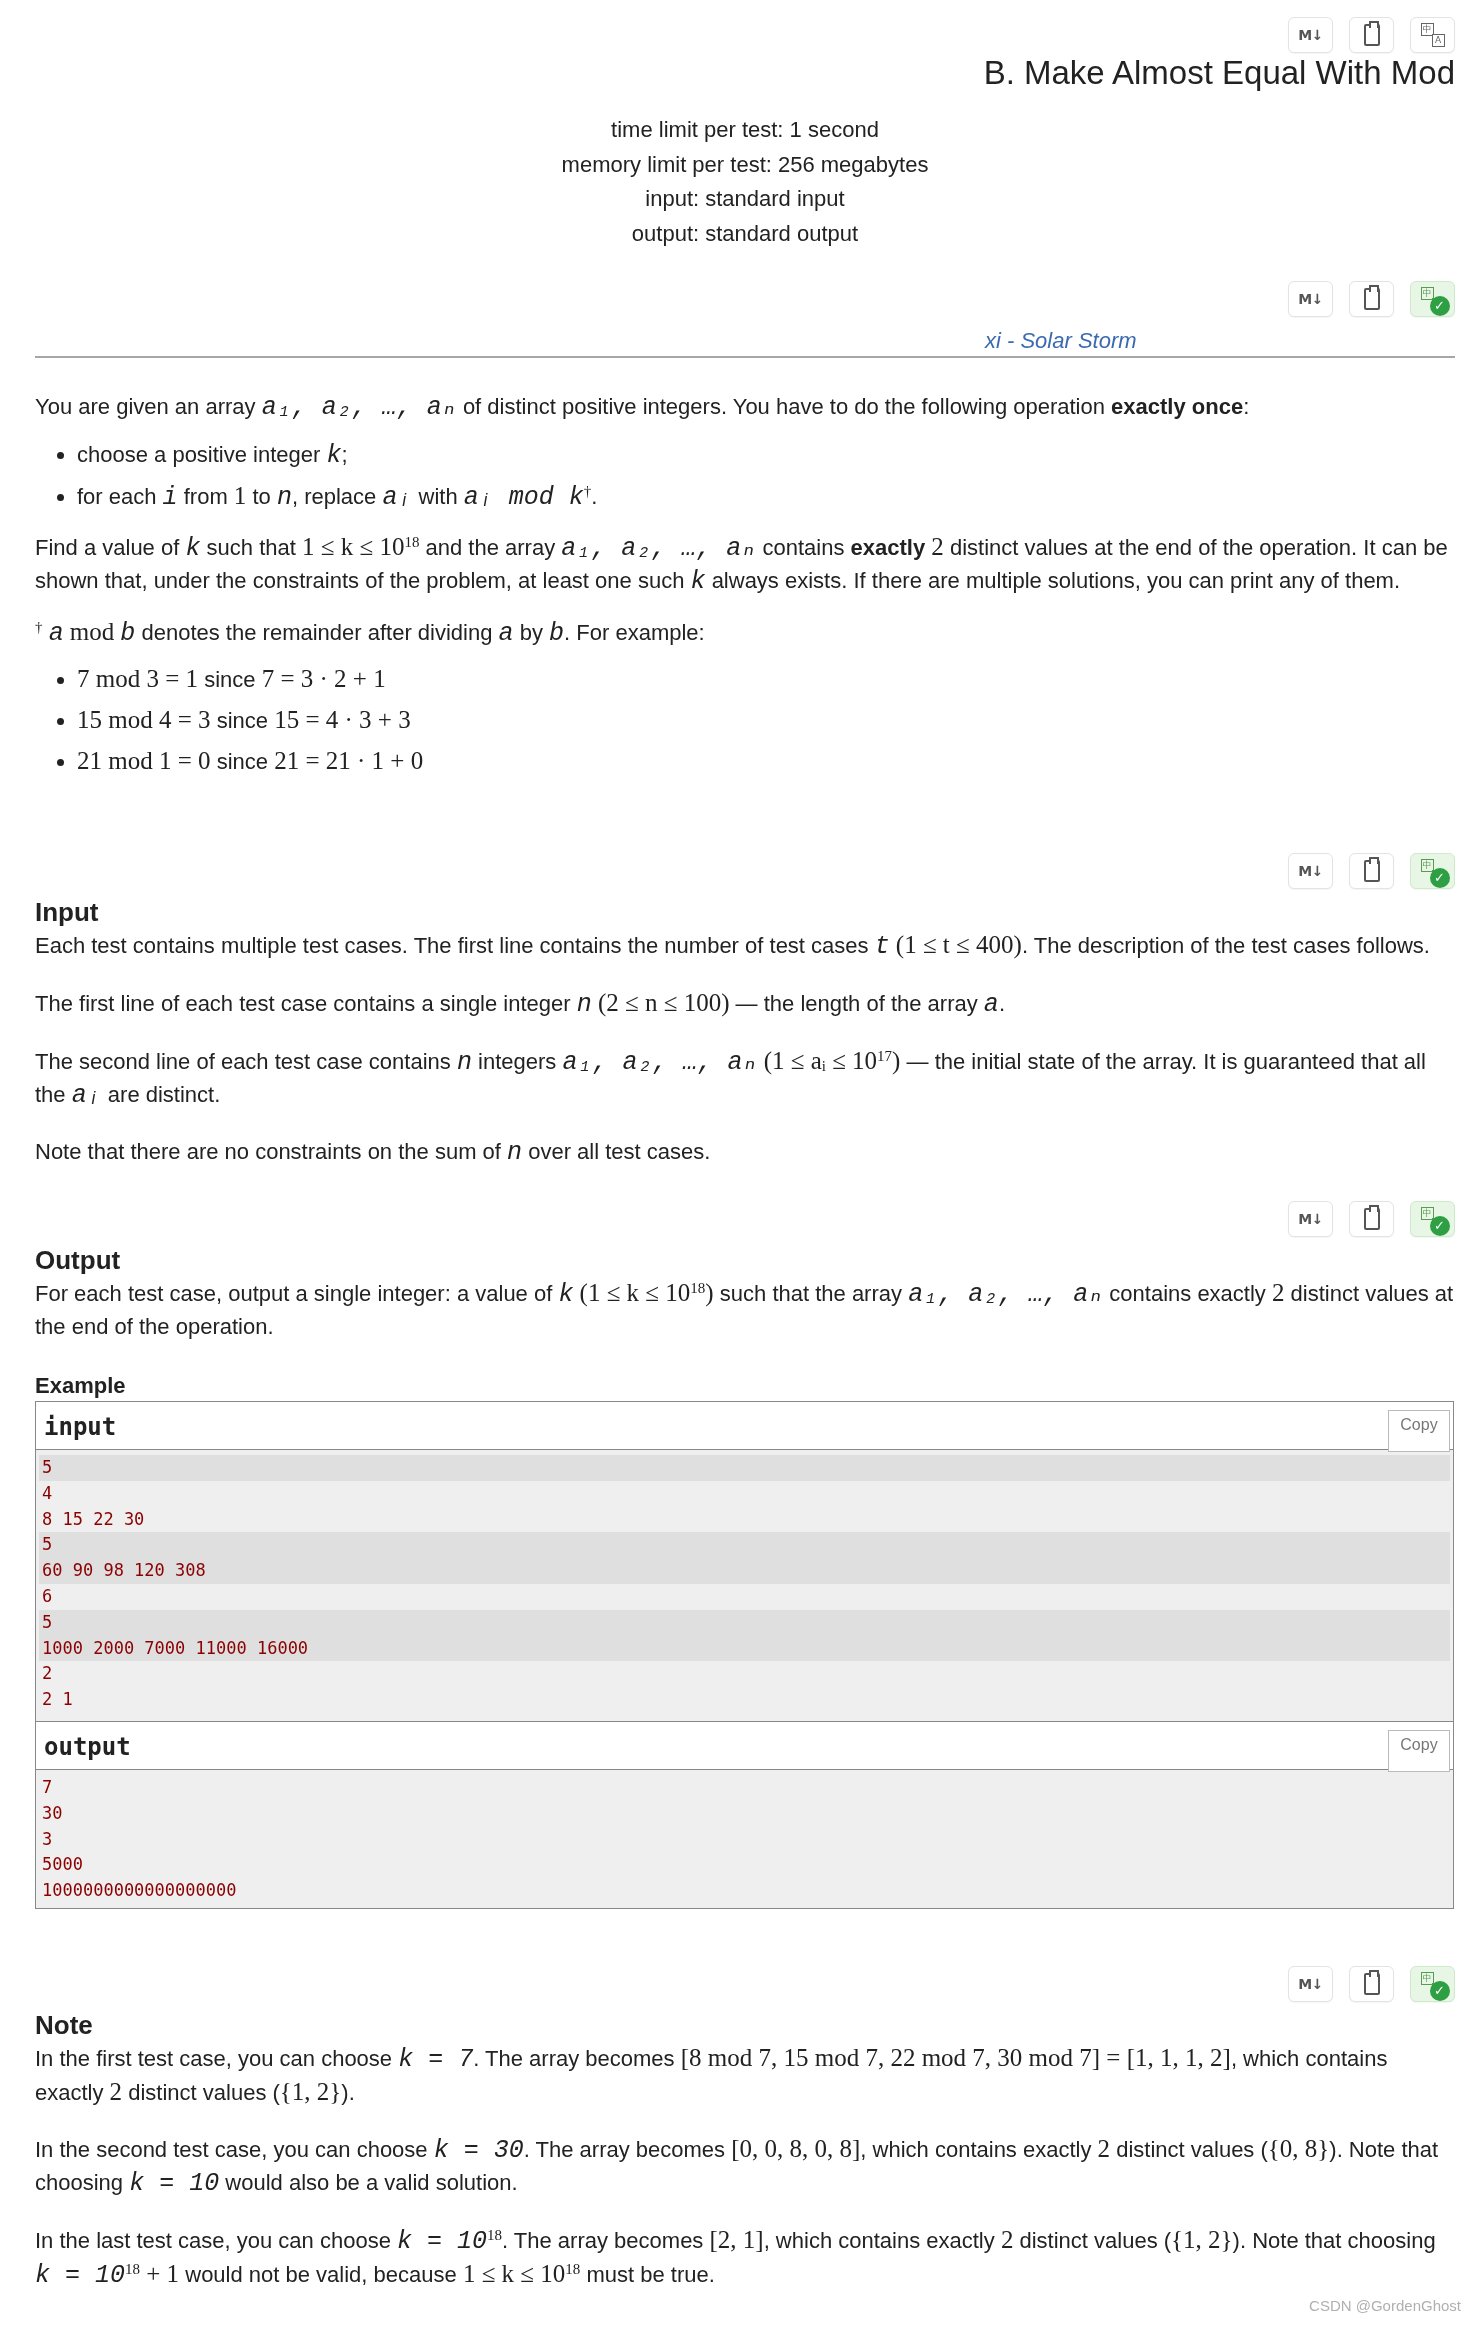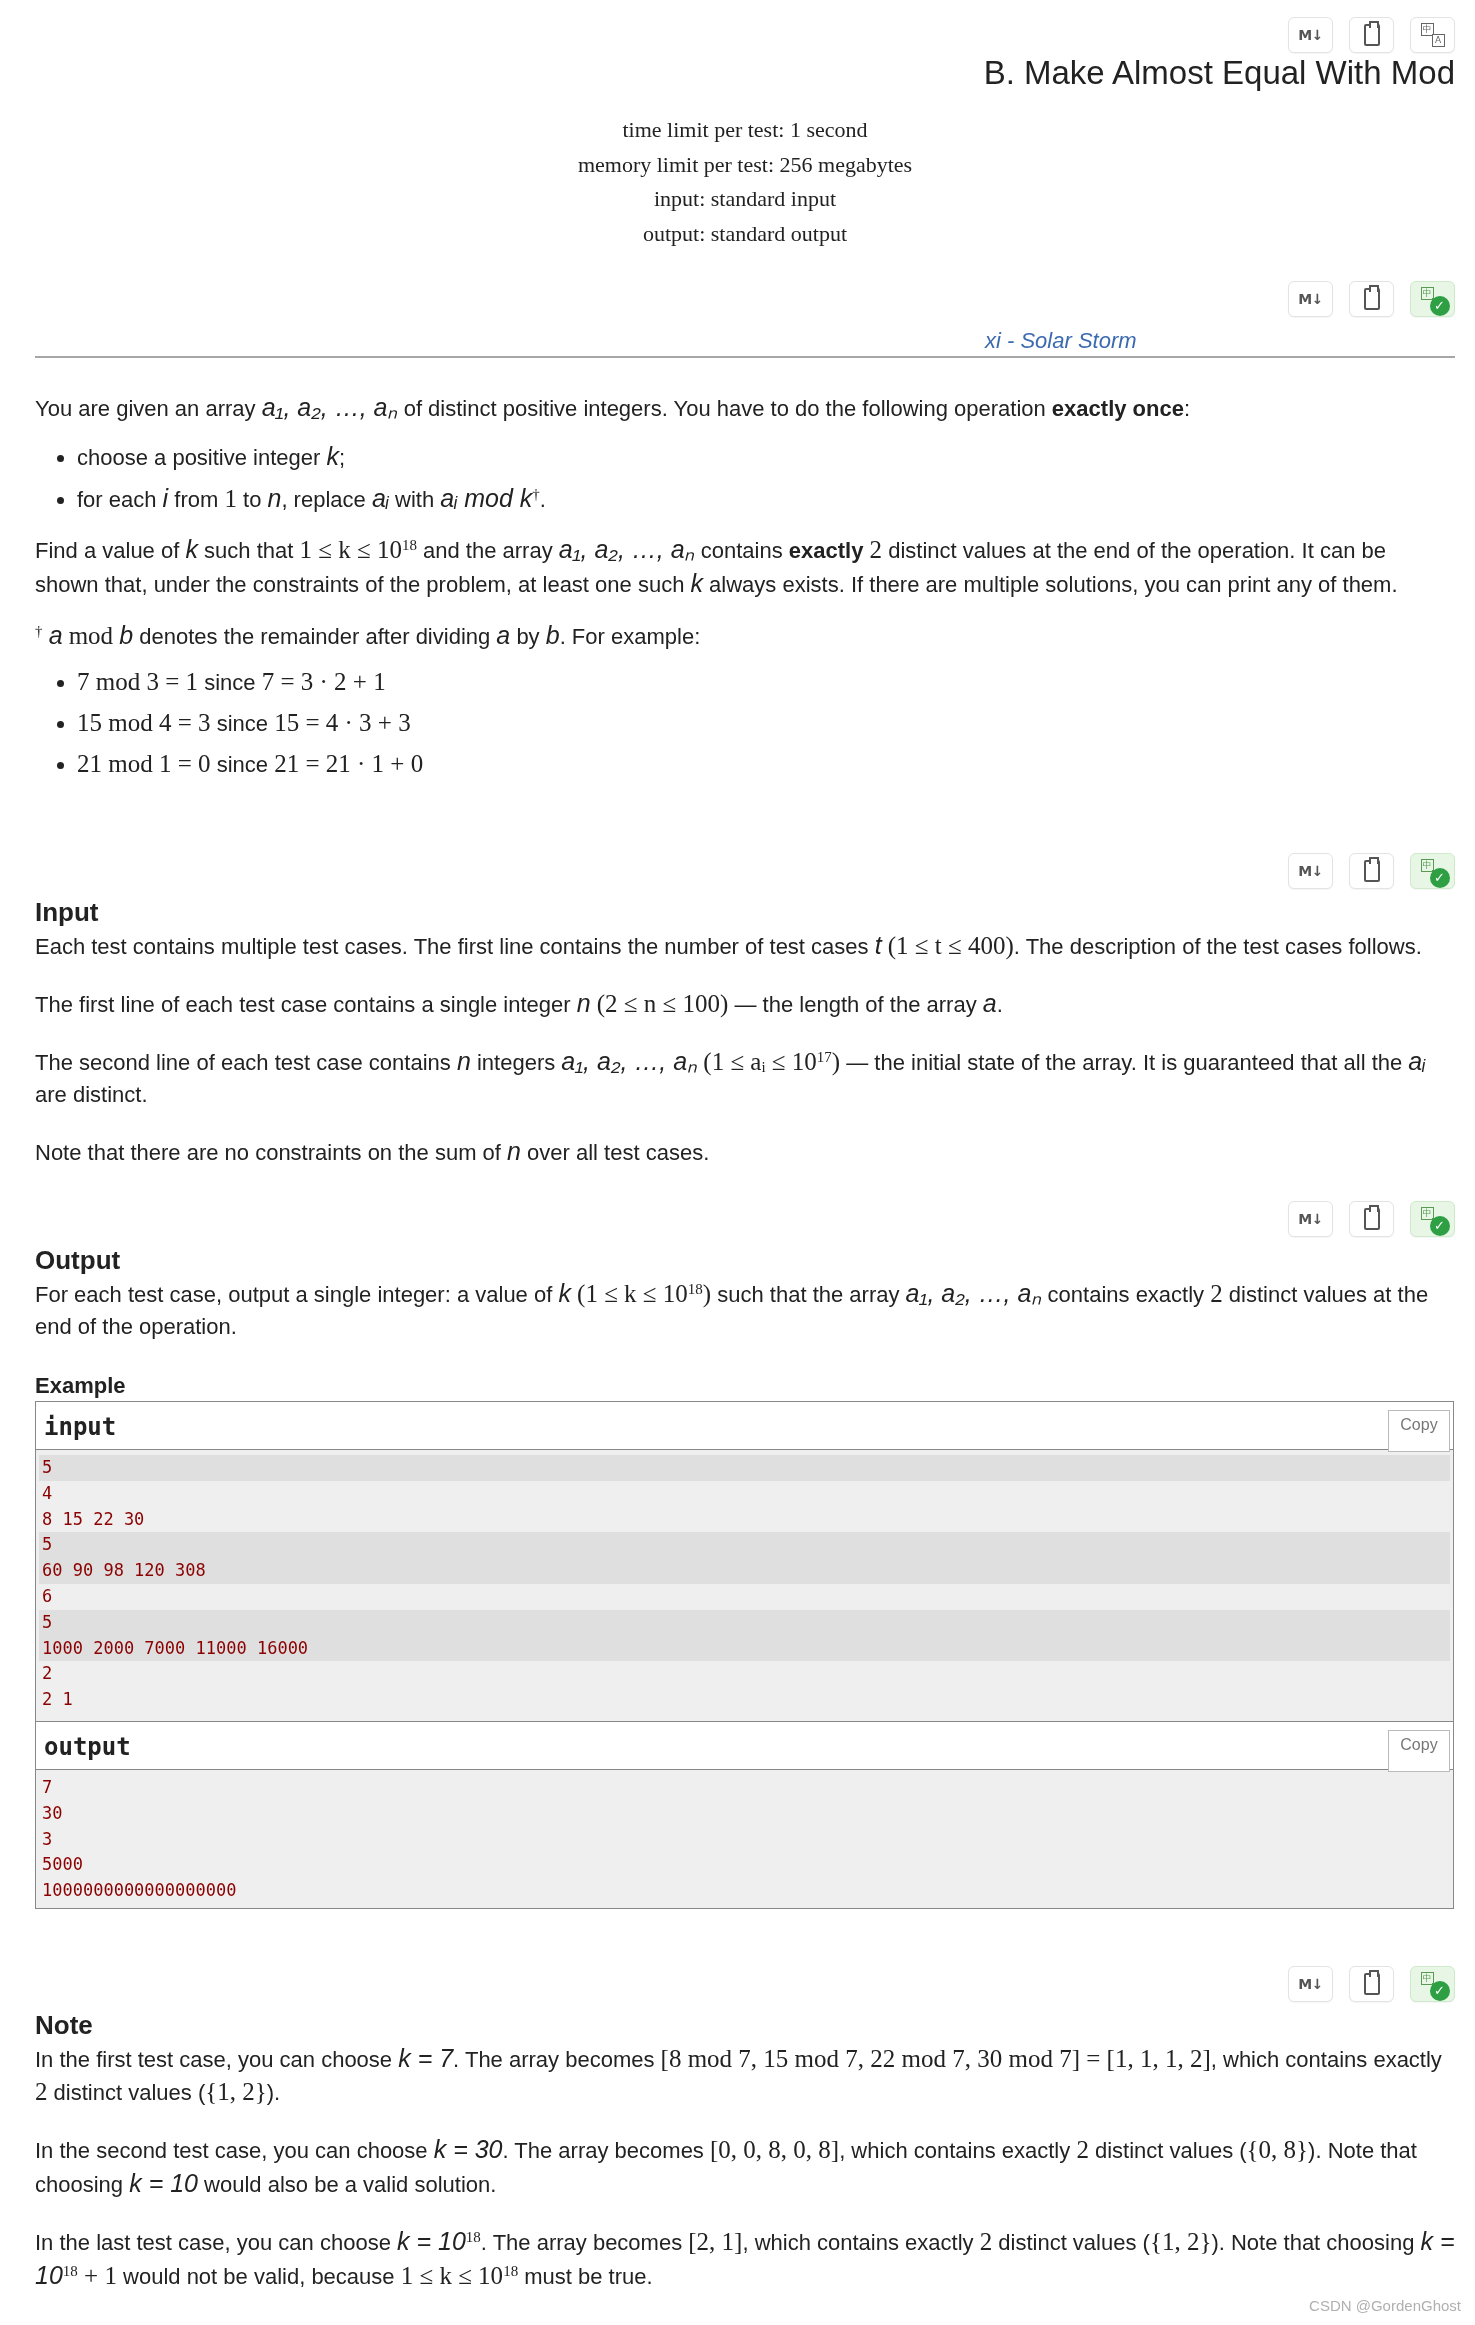--- a/index.html
+++ b/index.html
@@ -29,28 +29,28 @@
   .tb-btn.green { background: #e8f6e6; border-color: #cfe9cb; }
   .md-icon { font-family: "DejaVu Sans", sans-serif; font-weight: bold; font-size: 14px; color: #555; letter-spacing: -0.5px; }
   .clip-icon { width: 16px; height: 22px; border: 2px solid #555; border-radius: 2px; position: relative; }
   .clip-icon::before { content: ""; position: absolute; top: -5px; left: 3px; width: 6px; height: 5px; border: 2px solid #555; border-bottom: none; background: #fff; border-radius: 1px 1px 0 0; }
   .trans-icon { position: relative; width: 26px; height: 26px; }
   .trans-icon .z { position: absolute; left: 1px; top: 1px; width: 13px; height: 13px; border: 1.5px solid #666; font-size: 9px; line-height: 10px; text-align: center; color: #666; font-family: "DejaVu Sans", sans-serif; background: #fff;}
   .trans-icon .a { position: absolute; right: 1px; bottom: 1px; width: 13px; height: 13px; border: 1.5px solid #666; font-size: 9px; line-height: 10px; text-align: center; color: #666; font-family: "DejaVu Sans", sans-serif; background: #fff;}
   .check-badge { position: absolute; right: -4px; bottom: -4px; width: 20px; height: 20px; border-radius: 50%; background: #2ea043; color: #fff; font-size: 13px; line-height: 20px; text-align: center; font-weight: bold; font-family: "DejaVu Sans", sans-serif; }
   .trans-icon.checked .z, .trans-icon.checked .a { border-color: #5a9a55; color: #5a9a55; background: transparent; }
   .title { position: absolute; top: 53px; left: 0; width: 1420px; text-align: right; font-size: 33px; color: #222; line-height: 1.2; }
-  .limits { position: absolute; top: 113px; left: 0; width: 1420px; text-align: center; font-size: 22px; line-height: 34.5px; color: #222; font-family: Liberation Serif, serif; }
+  .limits { position: absolute; top: 113px; left: 0; width: 1420px; text-align: center; font-size: 22px; line-height: 34.5px; color: #222; }
 
   .source { position: absolute; top: 325px; left: 950px; font-style: italic; color: #3b6ab0; font-size: 22px; }
   .hrule { position: absolute; top: 356px; left: 0; width: 1420px; height: 2px; background: #a6a6a6; }
 
   .text { position: absolute; left: 0; width: 1420px; }
   .para { margin: 0; font-size: 22px; line-height: 32px; }
-  .m { font-family: Liberation Sans, sans-serif; font-style: italic; font-size: 25px; }
+  .m { font-family: Liberation Mono, monospace; font-style: italic; font-size: 25px; }
   .mr { font-family: "Liberation Serif", serif; font-size: 25px; }
   sup, sub { font-size: 15px; line-height: 0; font-family: "Liberation Serif", serif; }
   ul.bul { margin: 0; padding-left: 42px; }
   ul.bul li { font-size: 22px; line-height: 34px; margin-top: 6px; }
 
   .sec-title { font-size: 26px; font-weight: bold; color: #222; line-height: 34px; margin: 0; }
 
   
   .ex-label { position: absolute; top: 1370px; left: 0; font-size: 22px; font-weight: bold; }
   .ex-box { position: absolute; top: 1401px; left: 0; width: 1419px; border: 1px solid #888; }

